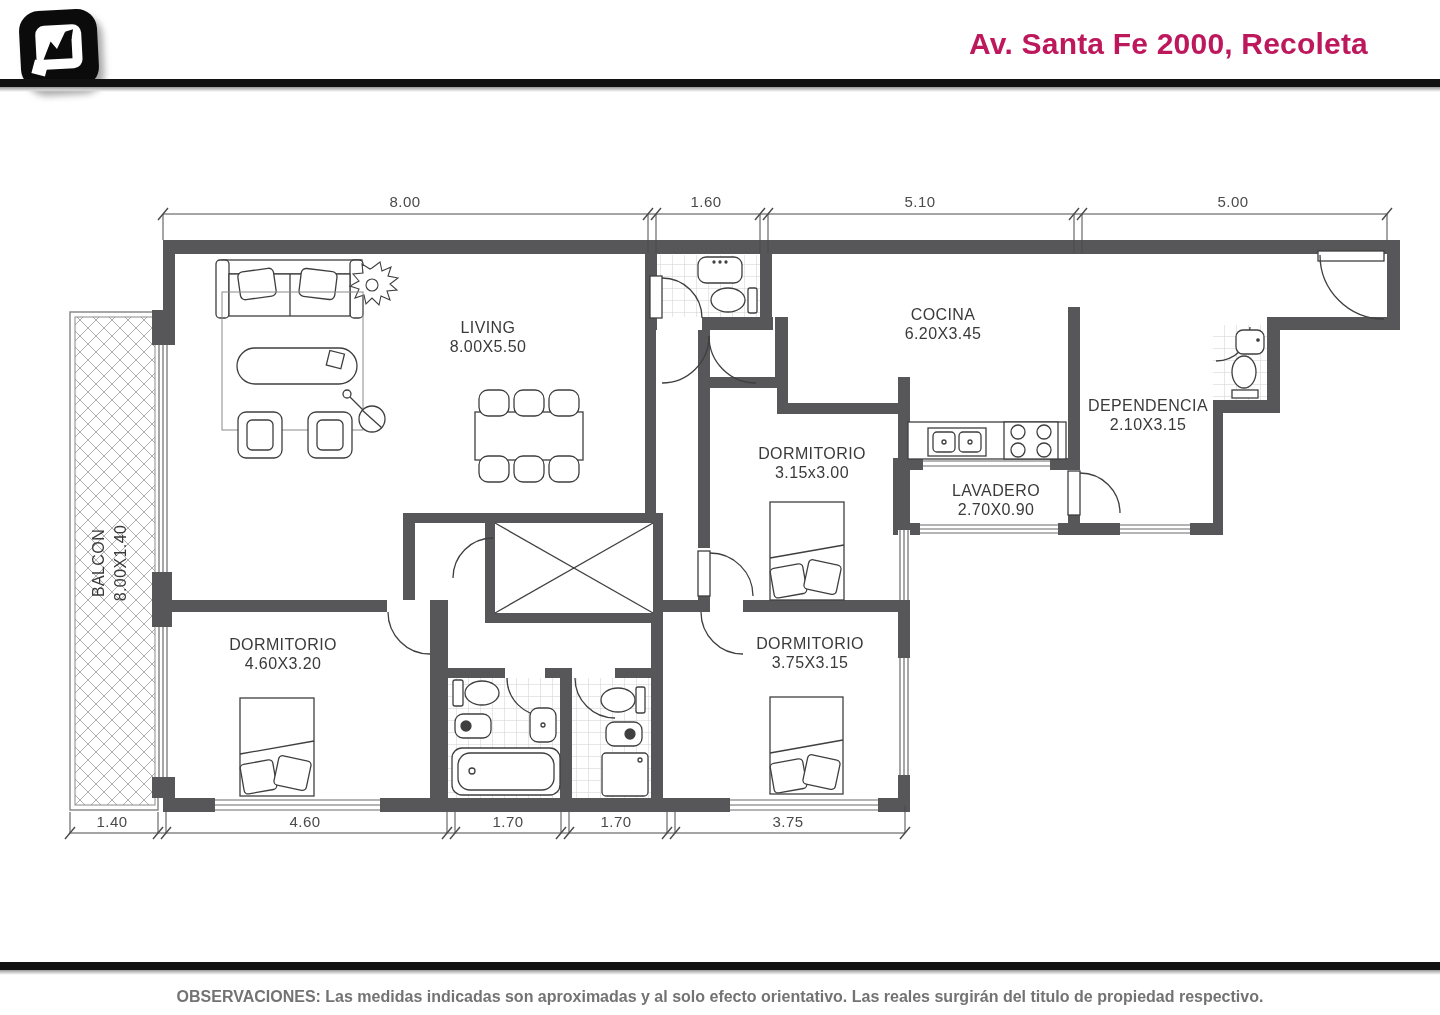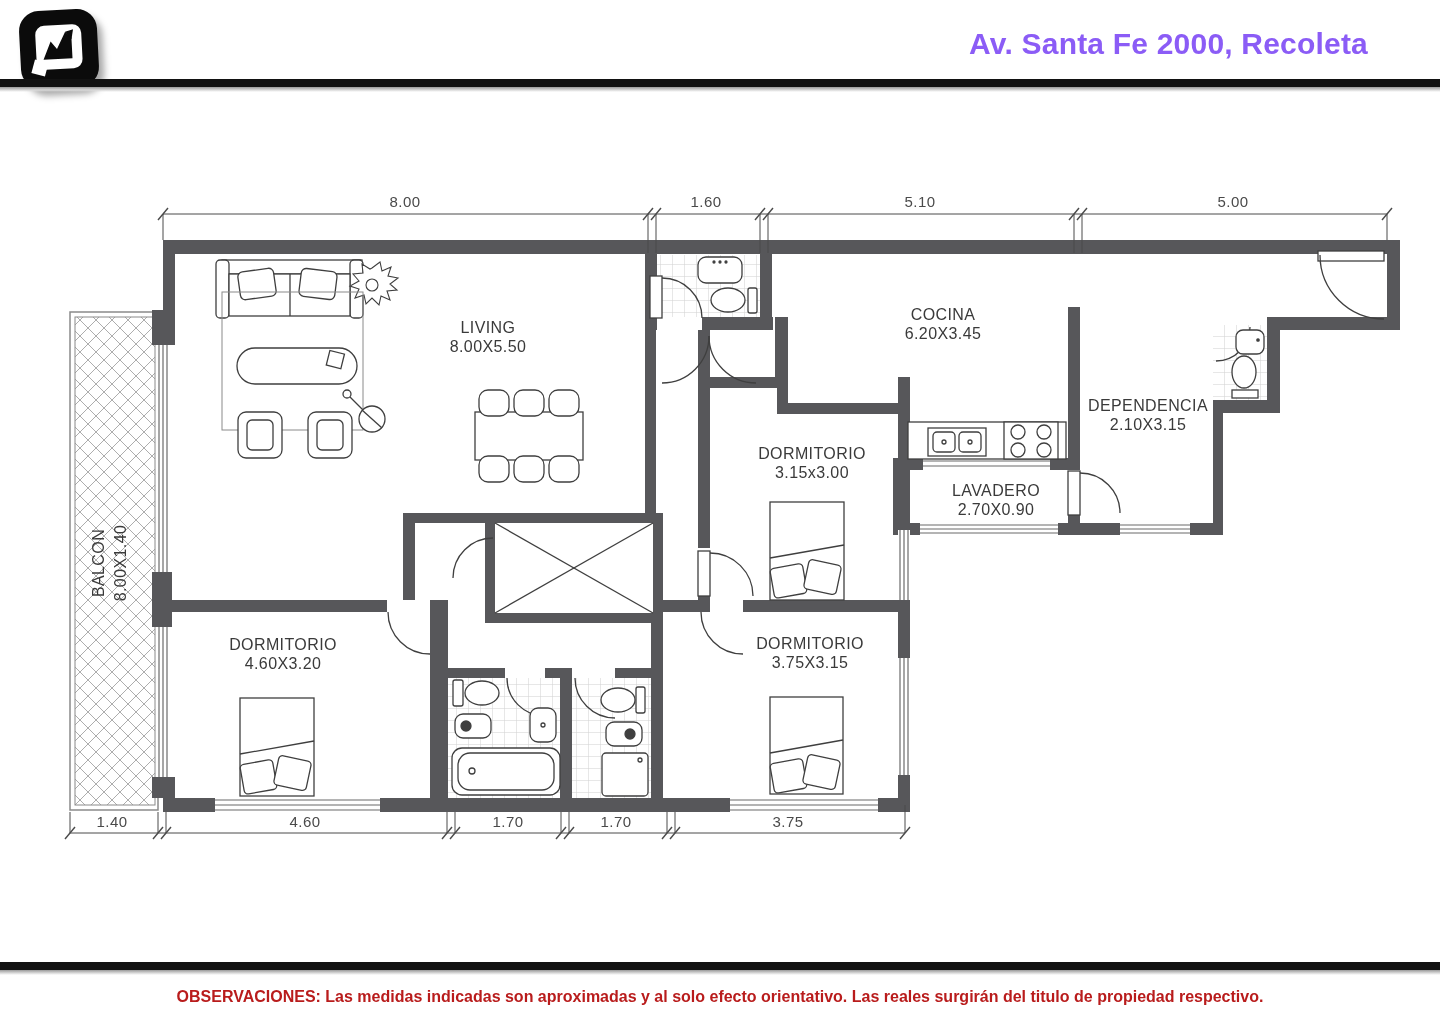--- a/index.html
+++ b/index.html
@@ -4,30 +4,30 @@
 <style>
   html,body{margin:0;padding:0;background:#fff;width:1440px;height:1015px;overflow:hidden;
     font-family:"Liberation Sans","DejaVu Sans",sans-serif;}
   .page{position:absolute;inset:0;width:1440px;height:1015px;background:#fff;}
   
   .logo{position:absolute;left:20px;top:10px;width:78px;height:78px;background:#0b0b0b;
     border-radius:20px;transform:rotate(-3deg);box-shadow:5px 7px 7px rgba(0,0,0,.35);}
   .logo-inner{position:absolute;left:16px;top:15px;width:46px;height:44px;background:#fff;border-radius:9px;}
   .logo-tail{position:absolute;left:12px;top:50px;width:14px;height:14px;background:#fff;transform:rotate(18deg);}
   .logo svg{position:absolute;left:16px;top:15px;}
-  .title{position:absolute;top:27px;right:72px;font-size:30px;font-weight:bold;color:#8b5cf6;letter-spacing:.2px;}
+  .title{position:absolute;top:27px;right:72px;font-size:30px;font-weight:bold;color:#be185d;letter-spacing:.2px;}
   .rule-top{position:absolute;left:0;top:79px;width:1440px;height:8px;background:#121212;}
   .rule-top-shadow{position:absolute;left:0;top:87px;width:1440px;height:5px;
     background:linear-gradient(#9a9a9a,#d9d9d9 60%,rgba(255,255,255,0));}
   
   .rule-bottom{position:absolute;left:0;top:962px;width:1440px;height:8px;background:#121212;}
   .rule-bottom-shadow{position:absolute;left:0;top:970px;width:1440px;height:5px;
     background:linear-gradient(#9a9a9a,#d9d9d9 60%,rgba(255,255,255,0));}
   .observaciones{position:absolute;left:0;top:988px;width:1440px;text-align:center;
-    font-size:16px;font-weight:bold;color:#b91c1c;}
+    font-size:16px;font-weight:bold;color:#737373;}
   
   svg.plan{position:absolute;left:0;top:0;}
   .room-label{font-size:16px;fill:#3a3a3a;letter-spacing:.4px;}
   .dim-label{font-size:15px;fill:#4a4a4a;letter-spacing:.4px;}
   text{font-family:"Liberation Sans","DejaVu Sans",sans-serif;}
 </style>
 </head>
 <body>
 
 <div class="page">

